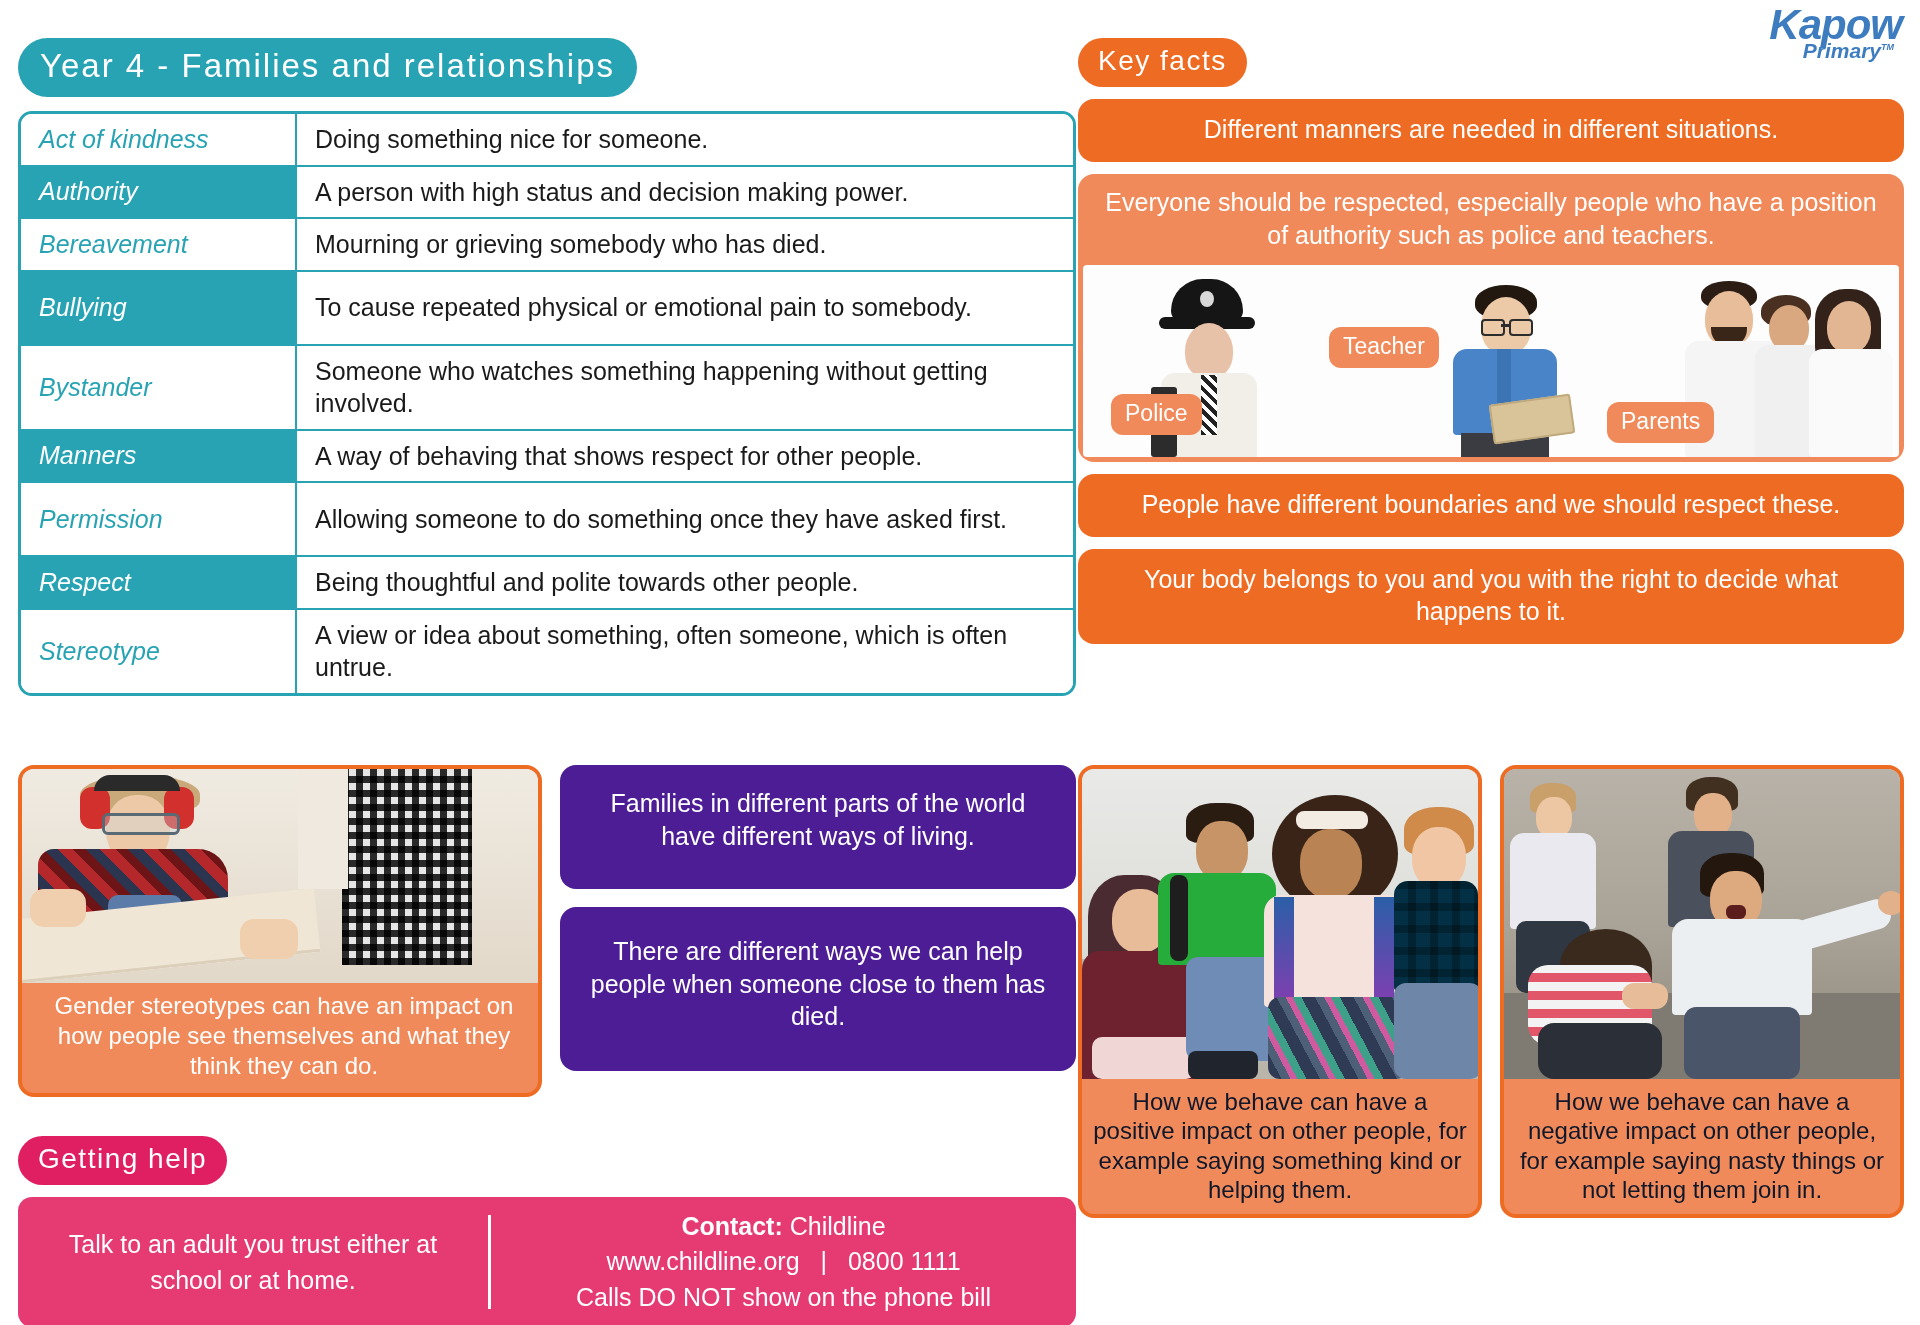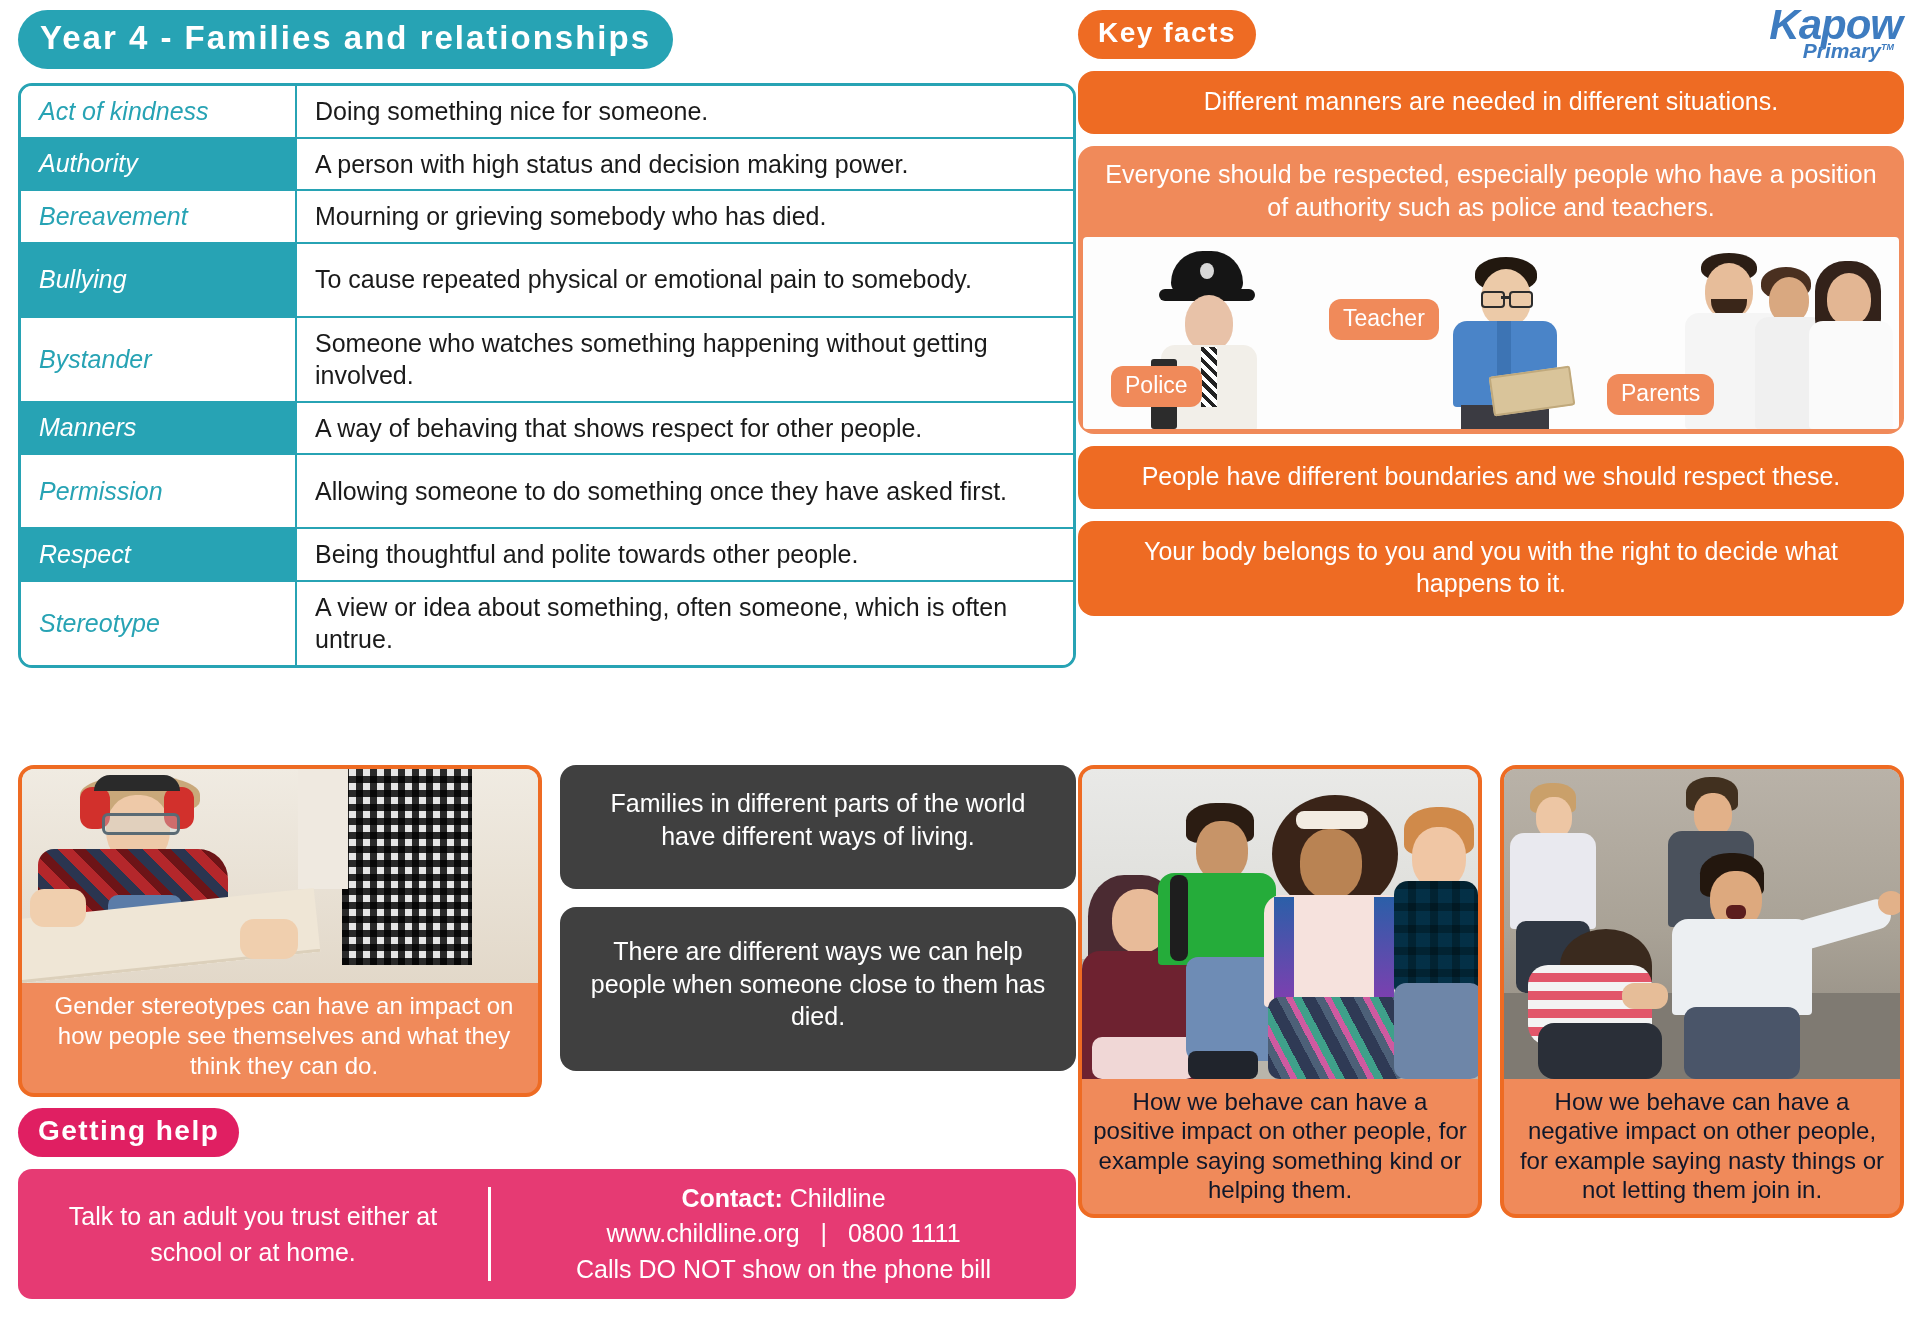--- a/index.html
+++ b/index.html
@@ -13,23 +13,24 @@
     font-family: "Liberation Sans", sans-serif;
     position: relative;
     overflow: hidden;
   }
 
   
   .pill {
     display: inline-block;
     border-radius: 999px;
     color: #ffffff;
-    font-weight: bold;
+    font-weight: normal;
     letter-spacing: 1.5px;
     white-space: nowrap;
+    margin-top: 28px;
   }
   .pill-teal  { background: #27a3b4; }
   .pill-orange{ background: #ee6b23; }
   .pill-pink  { background: #e01f62; }
 
   
   .page {
     position: absolute;
     inset: 0;
   }
@@ -210,21 +211,21 @@
     text-align: center;
     padding: 8px 2px 12px 10px;
   }
   .mid-col {
     width: 516px;
     display: flex;
     flex-direction: column;
     gap: 18px;
   }
   .mid-box {
-    background: #404040;
+    background: #4c1d95;
     border-radius: 16px;
     color: #ffffff;
     font-size: 25px;
     line-height: 1.3;
     text-align: center;
     padding: 22px 24px 24px 24px;
     box-sizing: border-box;
   }
   .mid-box.b1 { height: 124px; }
   .mid-box.b2 { height: 164px; padding-top: 28px; }

